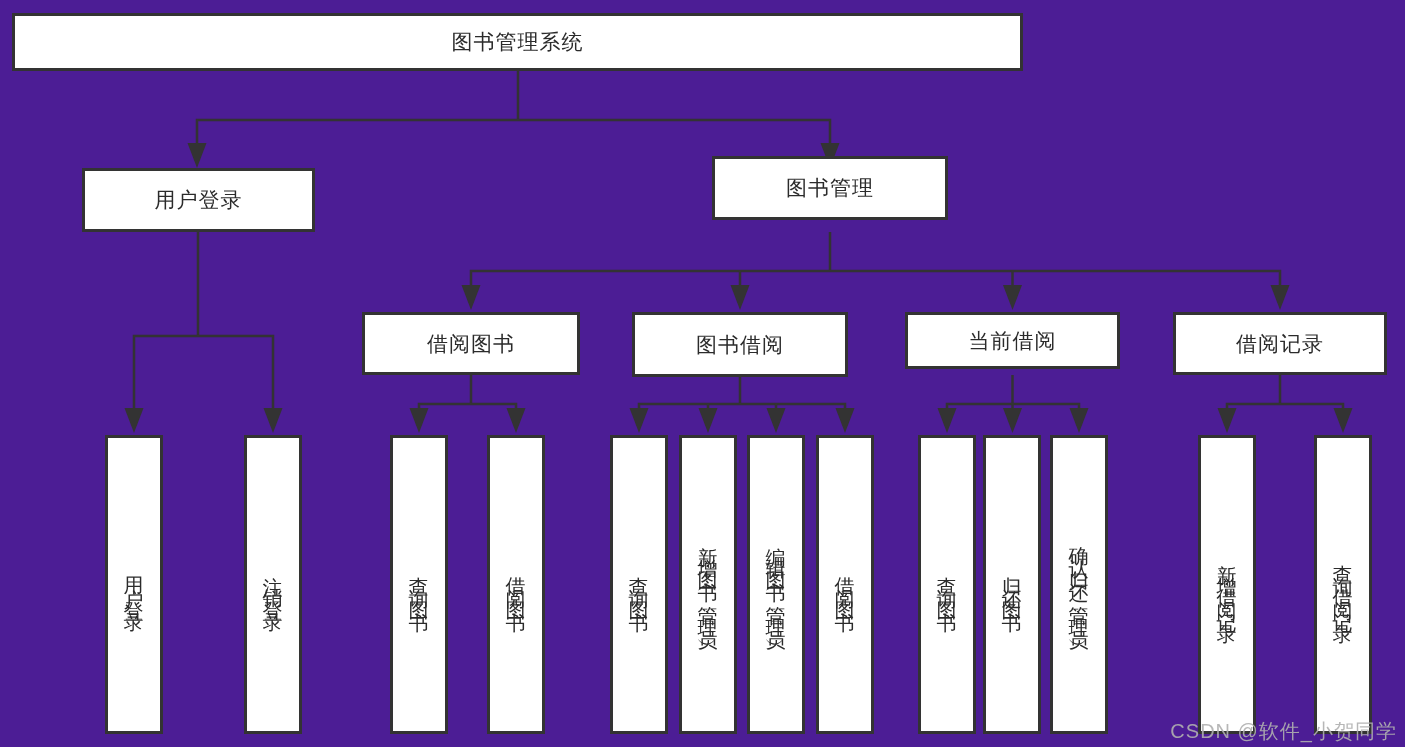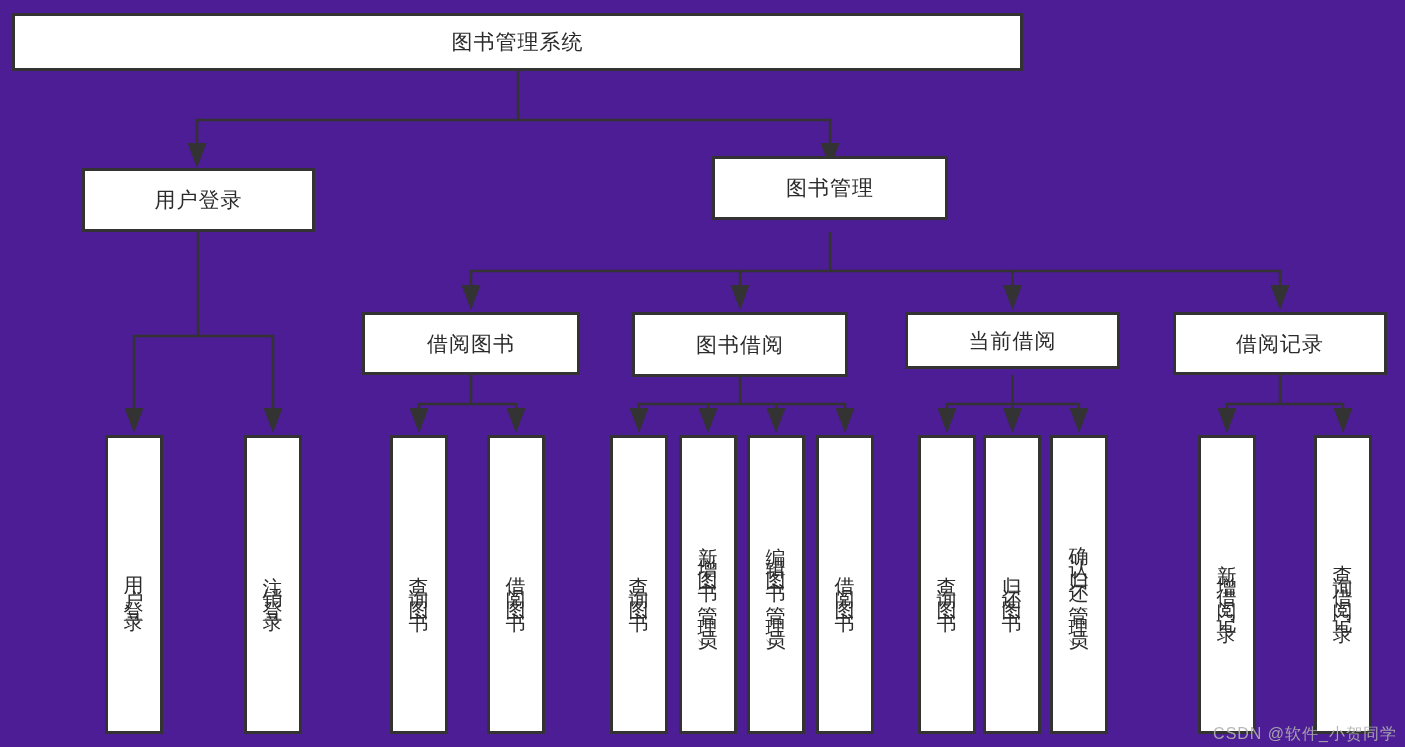--- a/index.html
+++ b/index.html
@@ -30,21 +30,21 @@
     display:flex;align-items:center;justify-content:center;
     color:#2b2b2b;
     font-size:20px;
     writing-mode:vertical-lr;
     letter-spacing:12px;
     line-height:1;
   }
   .watermark{
     position:absolute;
     right:8px;bottom:2px;
-    font-size:16px;
+    font-size:20px;
     color:#b0b0b0;
     letter-spacing:1px;
     opacity:.9;
     white-space:nowrap;
     pointer-events:none;
   }
 </style>
 </head>
 <body>
 

